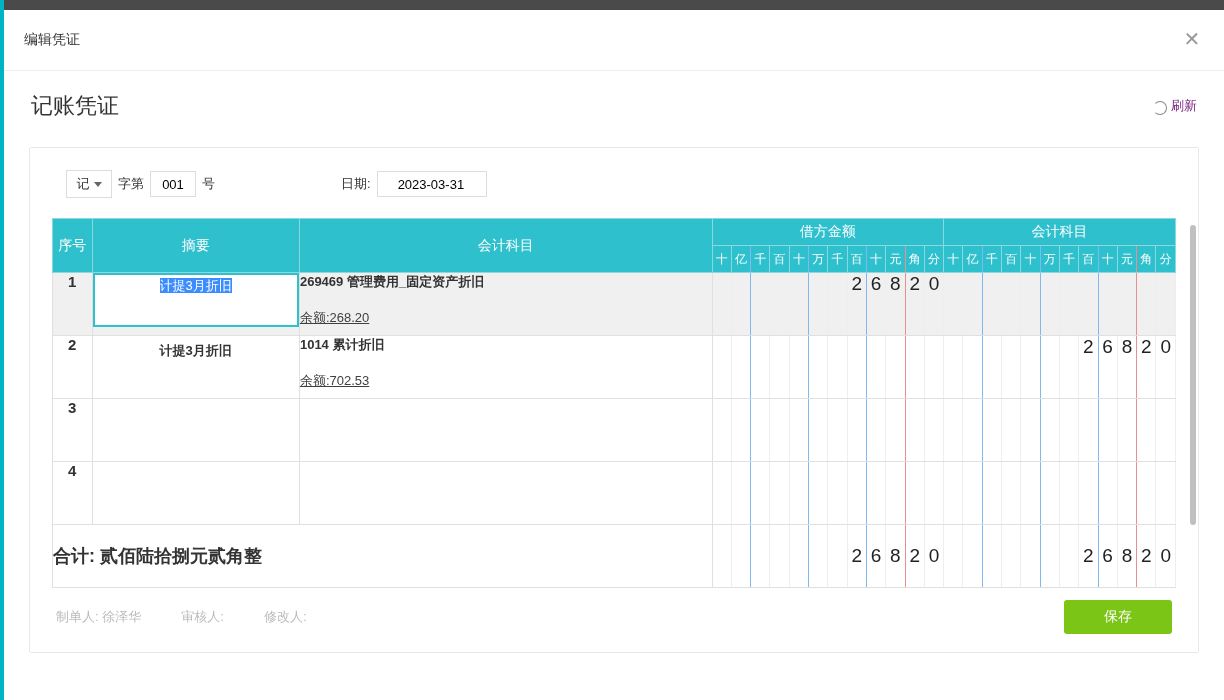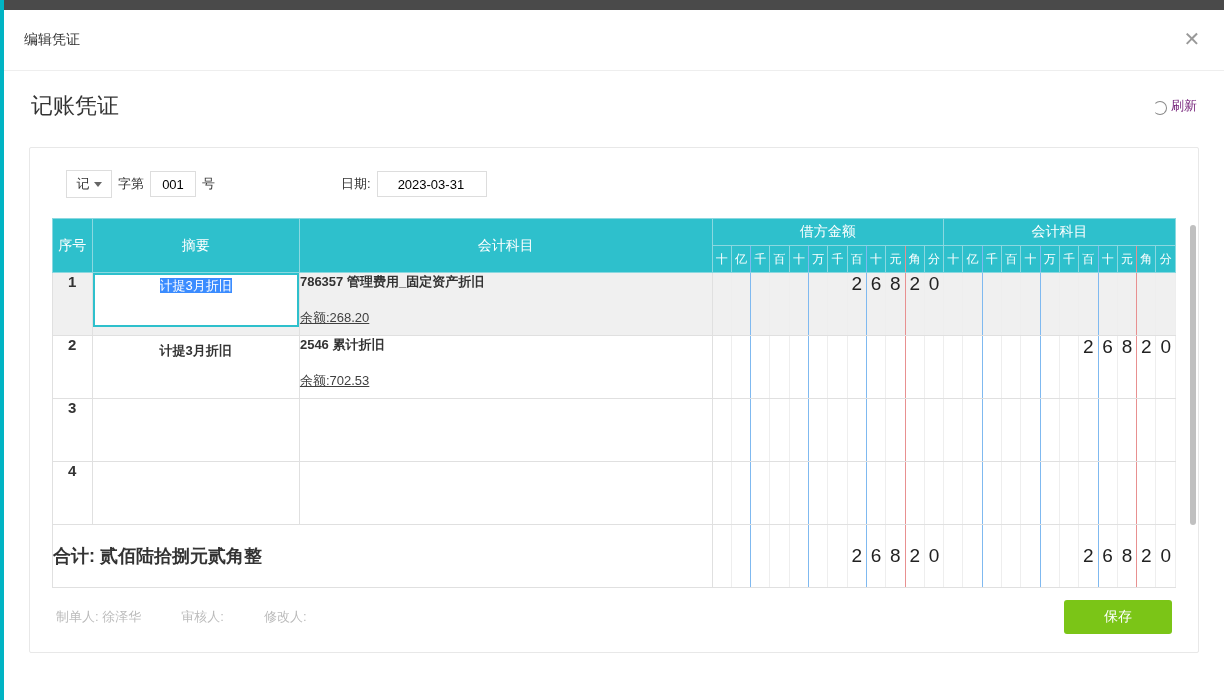--- a/index.html
+++ b/index.html
@@ -240,21 +240,21 @@
               <th class="">分</th>
             </tr>
         </thead>
         <tbody id="tbody">
             <tr class="grid-row active">
     <td class="seq-cell">1</td>
     <td class="sum-cell">
       <div class="sum-edit"><span class="sum-sel">计提3月折旧</span></div>
               </td>
               <td class="acc-cell">
-      <div class="acc-code">786357 管理费用_固定资产折旧</div>
+      <div class="acc-code">269469 管理费用_固定资产折旧</div>
       <div class="acc-bal">余额:268.20</div>
     </td>
     <td class="dig-cell "></td>
               <td class="dig-cell b-blue"></td>
               <td class="dig-cell "></td>
               <td class="dig-cell "></td>
               <td class="dig-cell b-blue"></td>
               <td class="dig-cell "></td>
               <td class="dig-cell "></td>
               <td class="dig-cell b-blue">2</td>
@@ -274,21 +274,21 @@
               <td class="dig-cell b-red"></td>
               <td class="dig-cell "></td>
               <td class="dig-cell "></td>
   </tr>
             <tr class="grid-row ">
     <td class="seq-cell">2</td>
     <td class="sum-cell">
                 <div class="sum-plain">计提3月折旧</div>
               </td>
               <td class="acc-cell">
-      <div class="acc-code">2546 累计折旧</div>
+      <div class="acc-code">1014 累计折旧</div>
       <div class="acc-bal">余额:702.53</div>
     </td>
     <td class="dig-cell "></td>
               <td class="dig-cell b-blue"></td>
               <td class="dig-cell "></td>
               <td class="dig-cell "></td>
               <td class="dig-cell b-blue"></td>
               <td class="dig-cell "></td>
               <td class="dig-cell "></td>
               <td class="dig-cell b-blue"></td>

